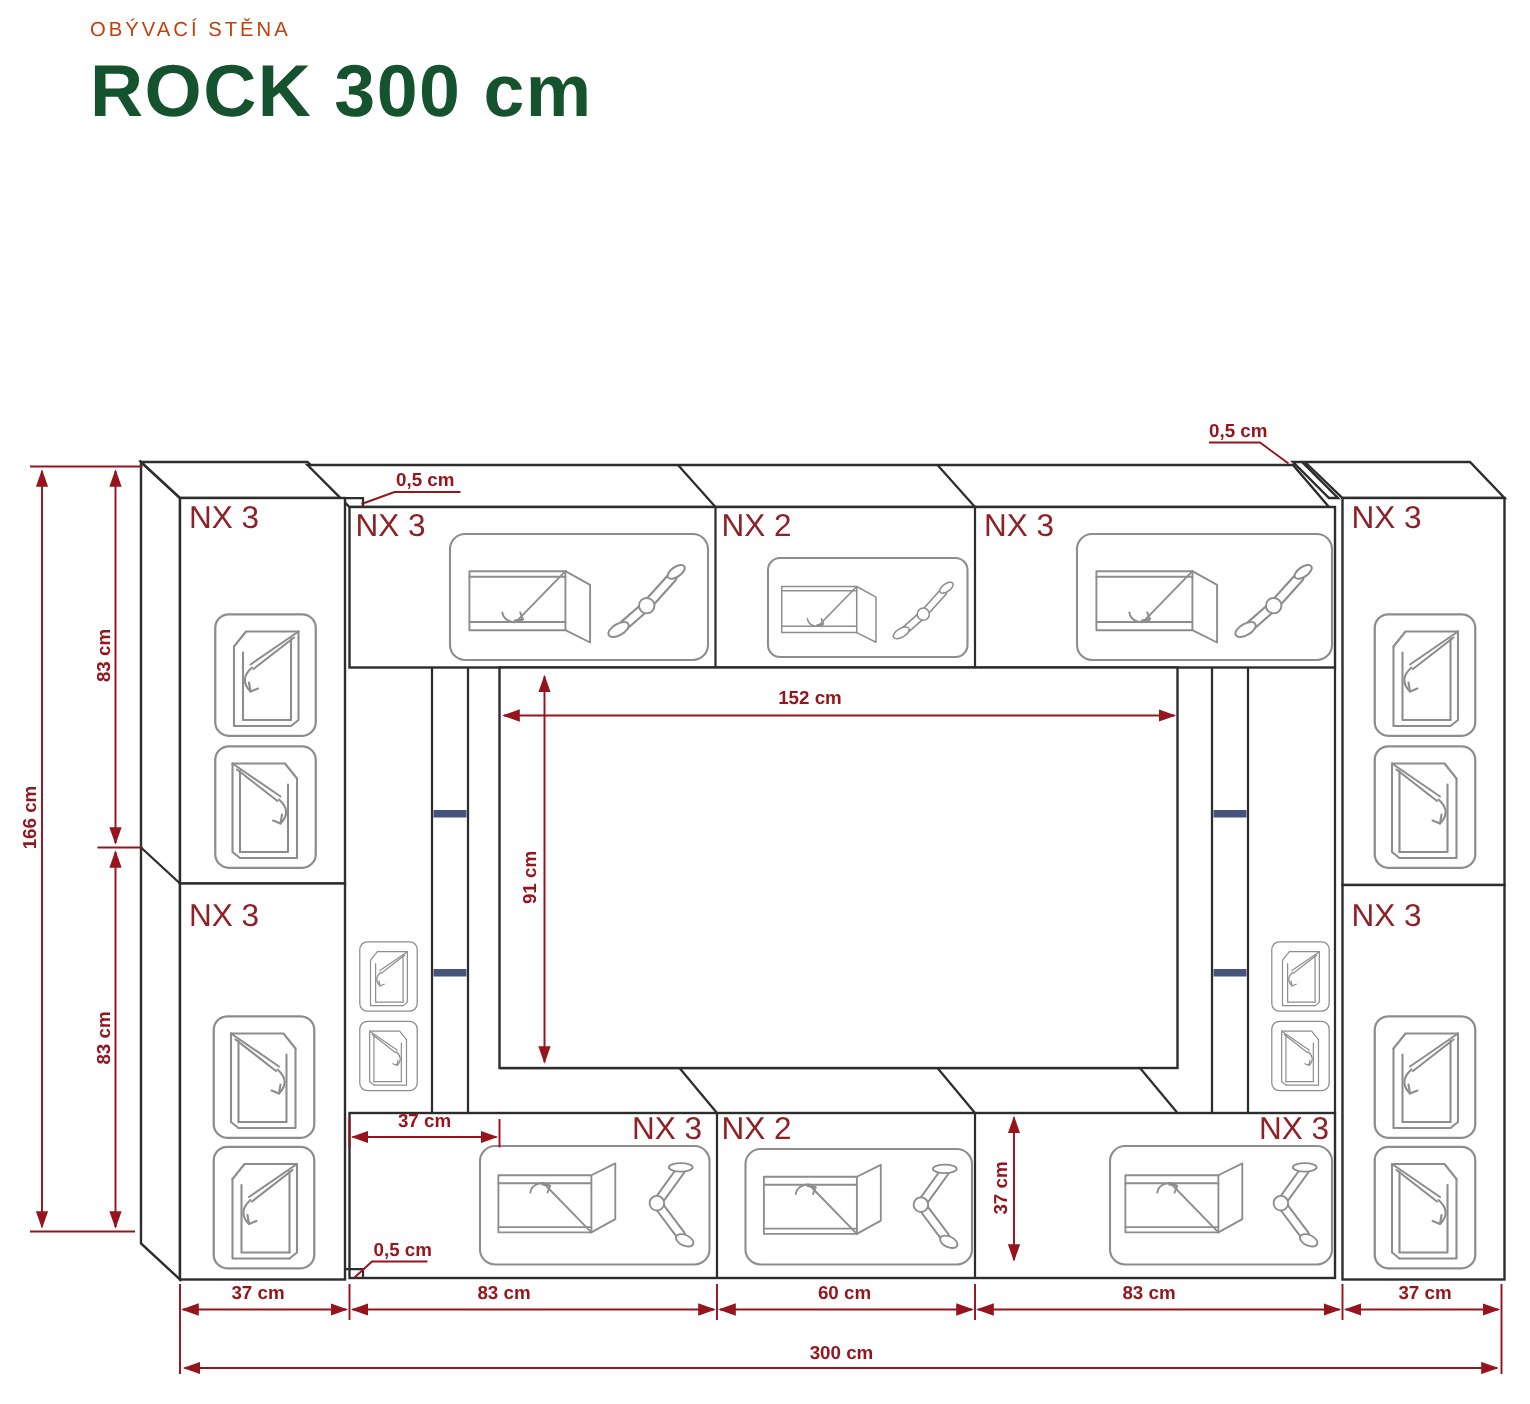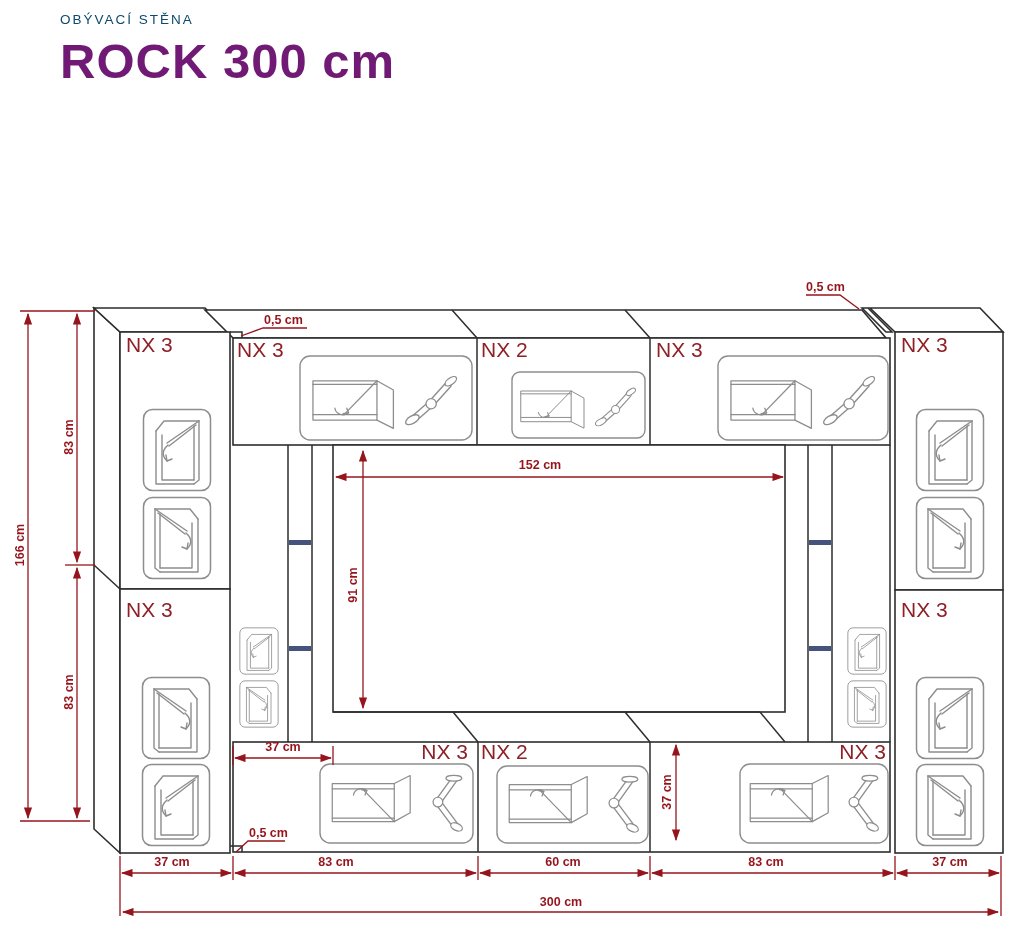--- a/index.html
+++ b/index.html
@@ -1,20 +1,20 @@
 <!DOCTYPE html>
 <html><head>
 <meta charset="utf-8">
 <style>
   html,body{margin:0;padding:0;background:#fff;}
   #page{position:relative;width:1020px;height:936px;background:#fff;overflow:hidden;
         font-family:"Liberation Sans",sans-serif;}
   #hdr{position:absolute;left:60px;top:12px;}
-  #hdr .cat{font-size:13.5px;letter-spacing:2px;color:#0c4a6e;font-weight:500;}
-  #hdr .ttl{font-size:49px;font-weight:bold;letter-spacing:1px;color:#701a75;margin-top:6px;}
+  #hdr .cat{font-size:13.5px;letter-spacing:2px;color:#c2410c;font-weight:500;}
+  #hdr .ttl{font-size:49px;font-weight:bold;letter-spacing:1px;color:#14532d;margin-top:6px;}
   svg{position:absolute;left:0;top:0;}
   svg text{font-family:"Liberation Sans",sans-serif;}
   .nx{font-size:21px;fill:#8e2026;}
   .dim{font-size:12.5px;font-weight:bold;fill:#96151d;}
   .ln{stroke:#2d2d2d;stroke-width:1.5;fill:none;}
   .face{stroke:#2d2d2d;stroke-width:1.6;fill:#fff;}
   .red{stroke:#96151d;stroke-width:1.3;fill:none;}
   .ic{stroke:#8d8d8d;stroke-width:1.4;fill:none;stroke-linejoin:round;stroke-linecap:round;}
   .shelf{fill:#46547d;}
 </style>

